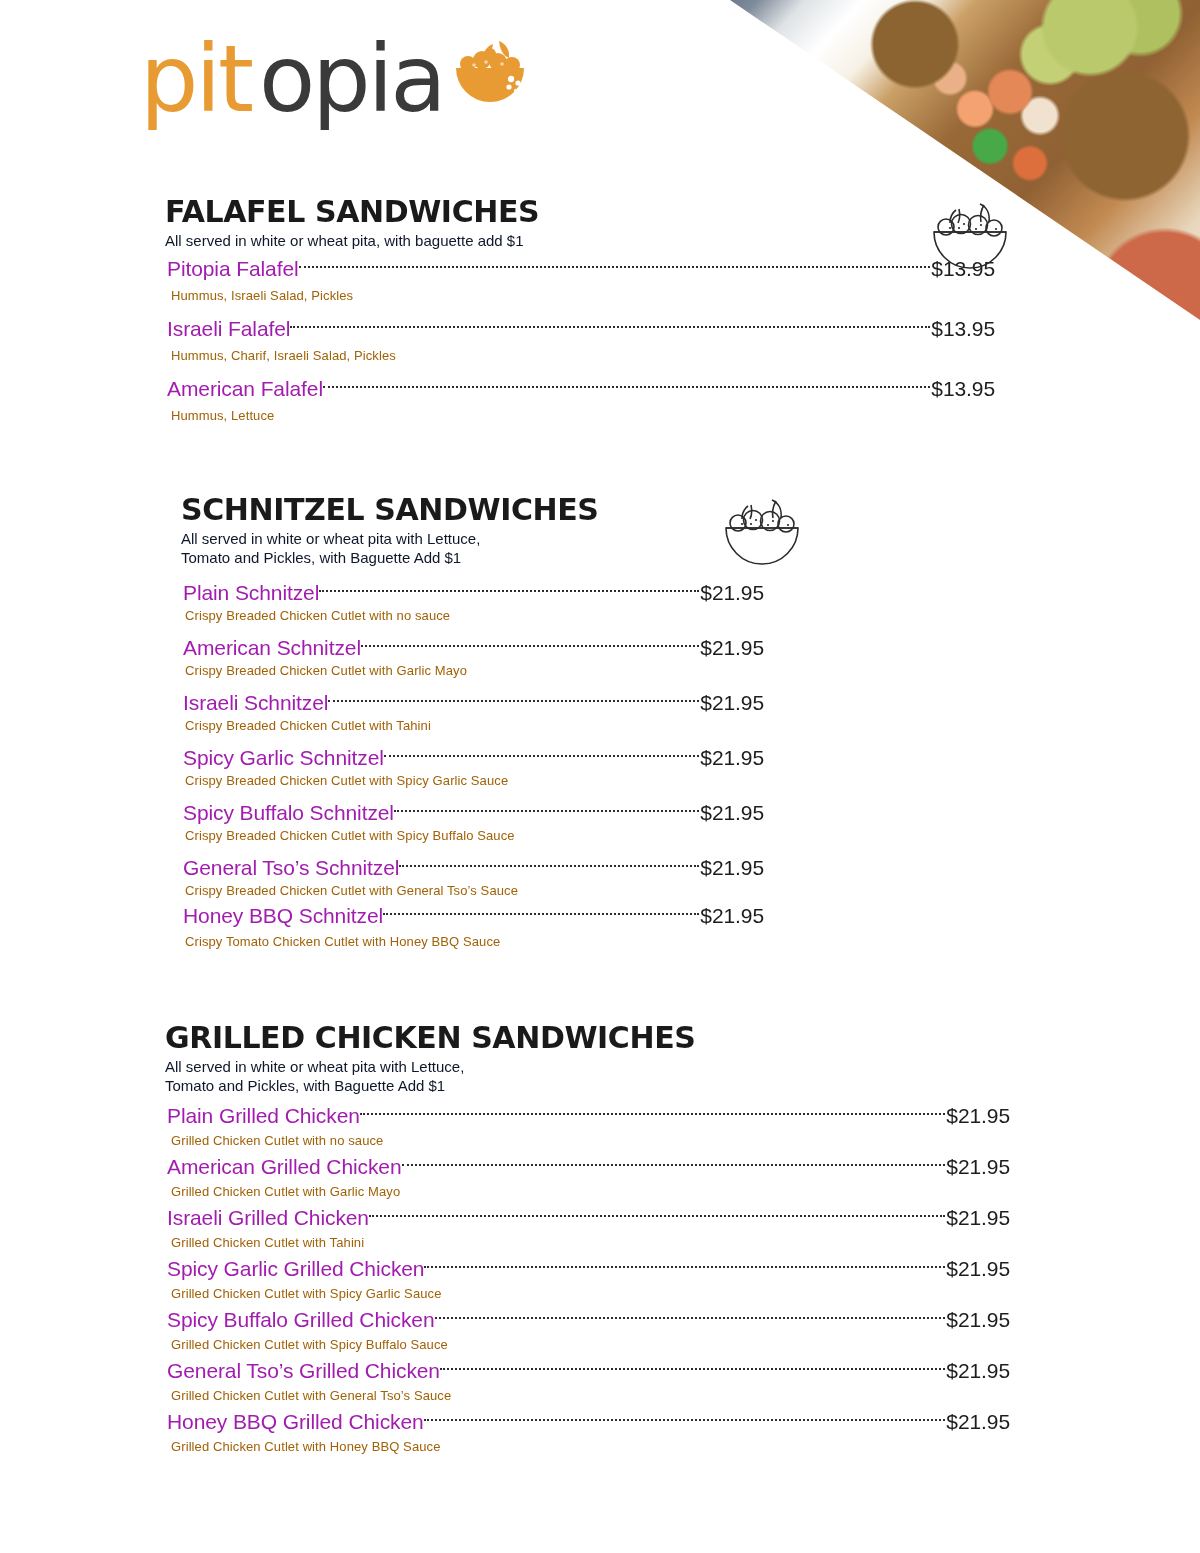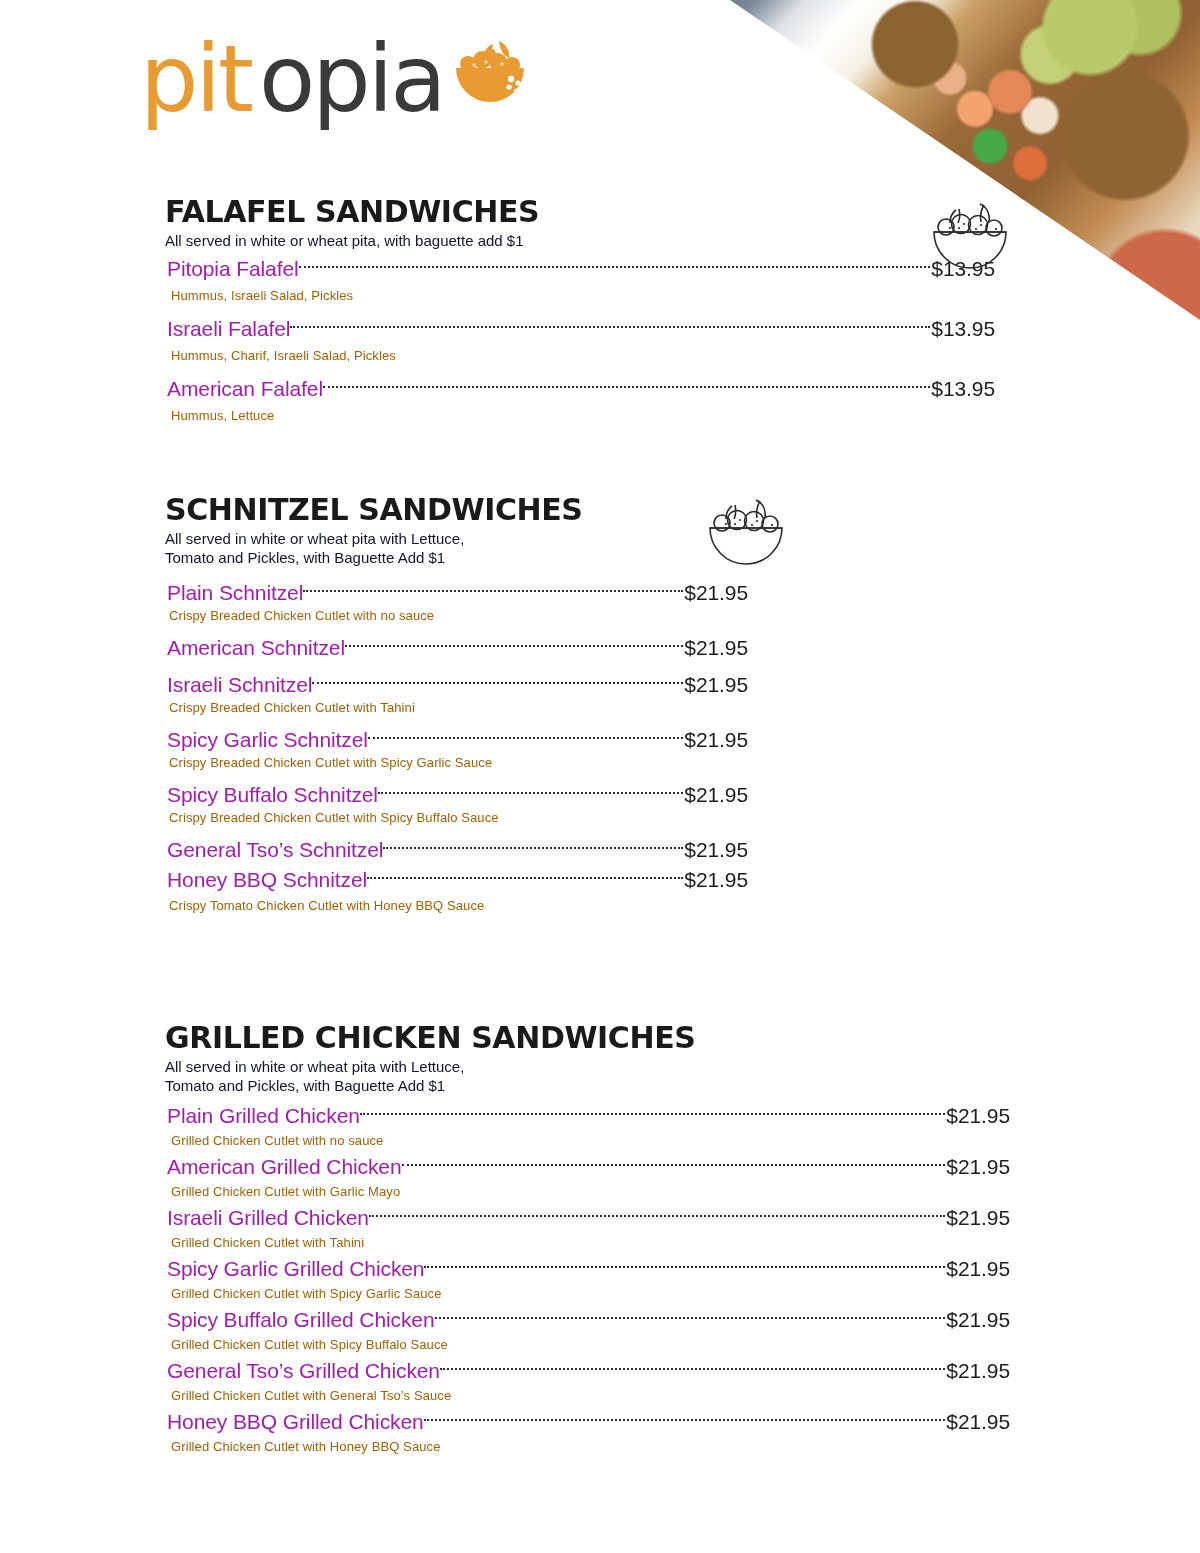--- a/index.html
+++ b/index.html
@@ -232,21 +232,21 @@
         <div class="item-row">
           <span class="item-name">American Falafel</span>
           <span class="leader"></span>
           <span class="item-price">$13.95</span>
         </div>
         <div class="item-desc">Hummus, Lettuce</div>
       </div>
     </div>
   </div>
 
-  <div class="section sec-schnitzel" style="position:absolute; left:0; top:494px; width:976px;">
+  <div class="section sec-schnitzel" style="position:absolute; left:16px; top:494px; width:976px;">
     <div class="sec-head">
       <div class="sec-title">SCHNITZEL SANDWICHES</div>
       <div class="sec-sub">All served in white or wheat pita with Lettuce,
 Tomato and Pickles, with Baguette Add $1</div>
       <div class="sec-icon" style="right:186px; top:0;">
         <svg width="88" height="78" viewBox="0 0 88 78">
           <g fill="none" stroke="#2b2b2b" stroke-width="1.6">
             <path d="M8 34 h72 a36 36 0 0 1 -72 0 z"></path>
             <path d="M8 34 h72"></path>
             <circle cx="20" cy="29" r="8"></circle>
@@ -277,20 +277,21 @@
           <span class="item-price">$21.95</span>
         </div>
         <div class="item-desc">Crispy Breaded Chicken Cutlet with no sauce</div>
       </div>
       <div class="item-block">
         <div class="item-row">
           <span class="item-name">American Schnitzel</span>
           <span class="leader"></span>
           <span class="item-price">$21.95</span>
         </div>
+        <div class="item-desc">Crispy Breaded Chicken Cutlet with Garlic Mayo</div>
       </div>
       <div class="item-block">
         <div class="item-row">
           <span class="item-name">Israeli Schnitzel</span>
           <span class="leader"></span>
           <span class="item-price">$21.95</span>
         </div>
         <div class="item-desc">Crispy Breaded Chicken Cutlet with Tahini</div>
       </div>
       <div class="item-block">
@@ -308,20 +309,21 @@
           <span class="item-price">$21.95</span>
         </div>
         <div class="item-desc">Crispy Breaded Chicken Cutlet with Spicy Buffalo Sauce</div>
       </div>
       <div class="item-block">
         <div class="item-row">
           <span class="item-name">General Tso’s Schnitzel</span>
           <span class="leader"></span>
           <span class="item-price">$21.95</span>
         </div>
+        <div class="item-desc">Crispy Breaded Chicken Cutlet with General Tso’s Sauce</div>
       </div>
       <div class="item-block">
         <div class="item-row" style="margin-top:6px;">
           <span class="item-name">Honey BBQ Schnitzel</span>
           <span class="leader"></span>
           <span class="item-price">$21.95</span>
         </div>
         <div class="item-desc" style="margin-top:6px;">Crispy Tomato Chicken Cutlet with Honey BBQ Sauce</div>
       </div>
     </div>

